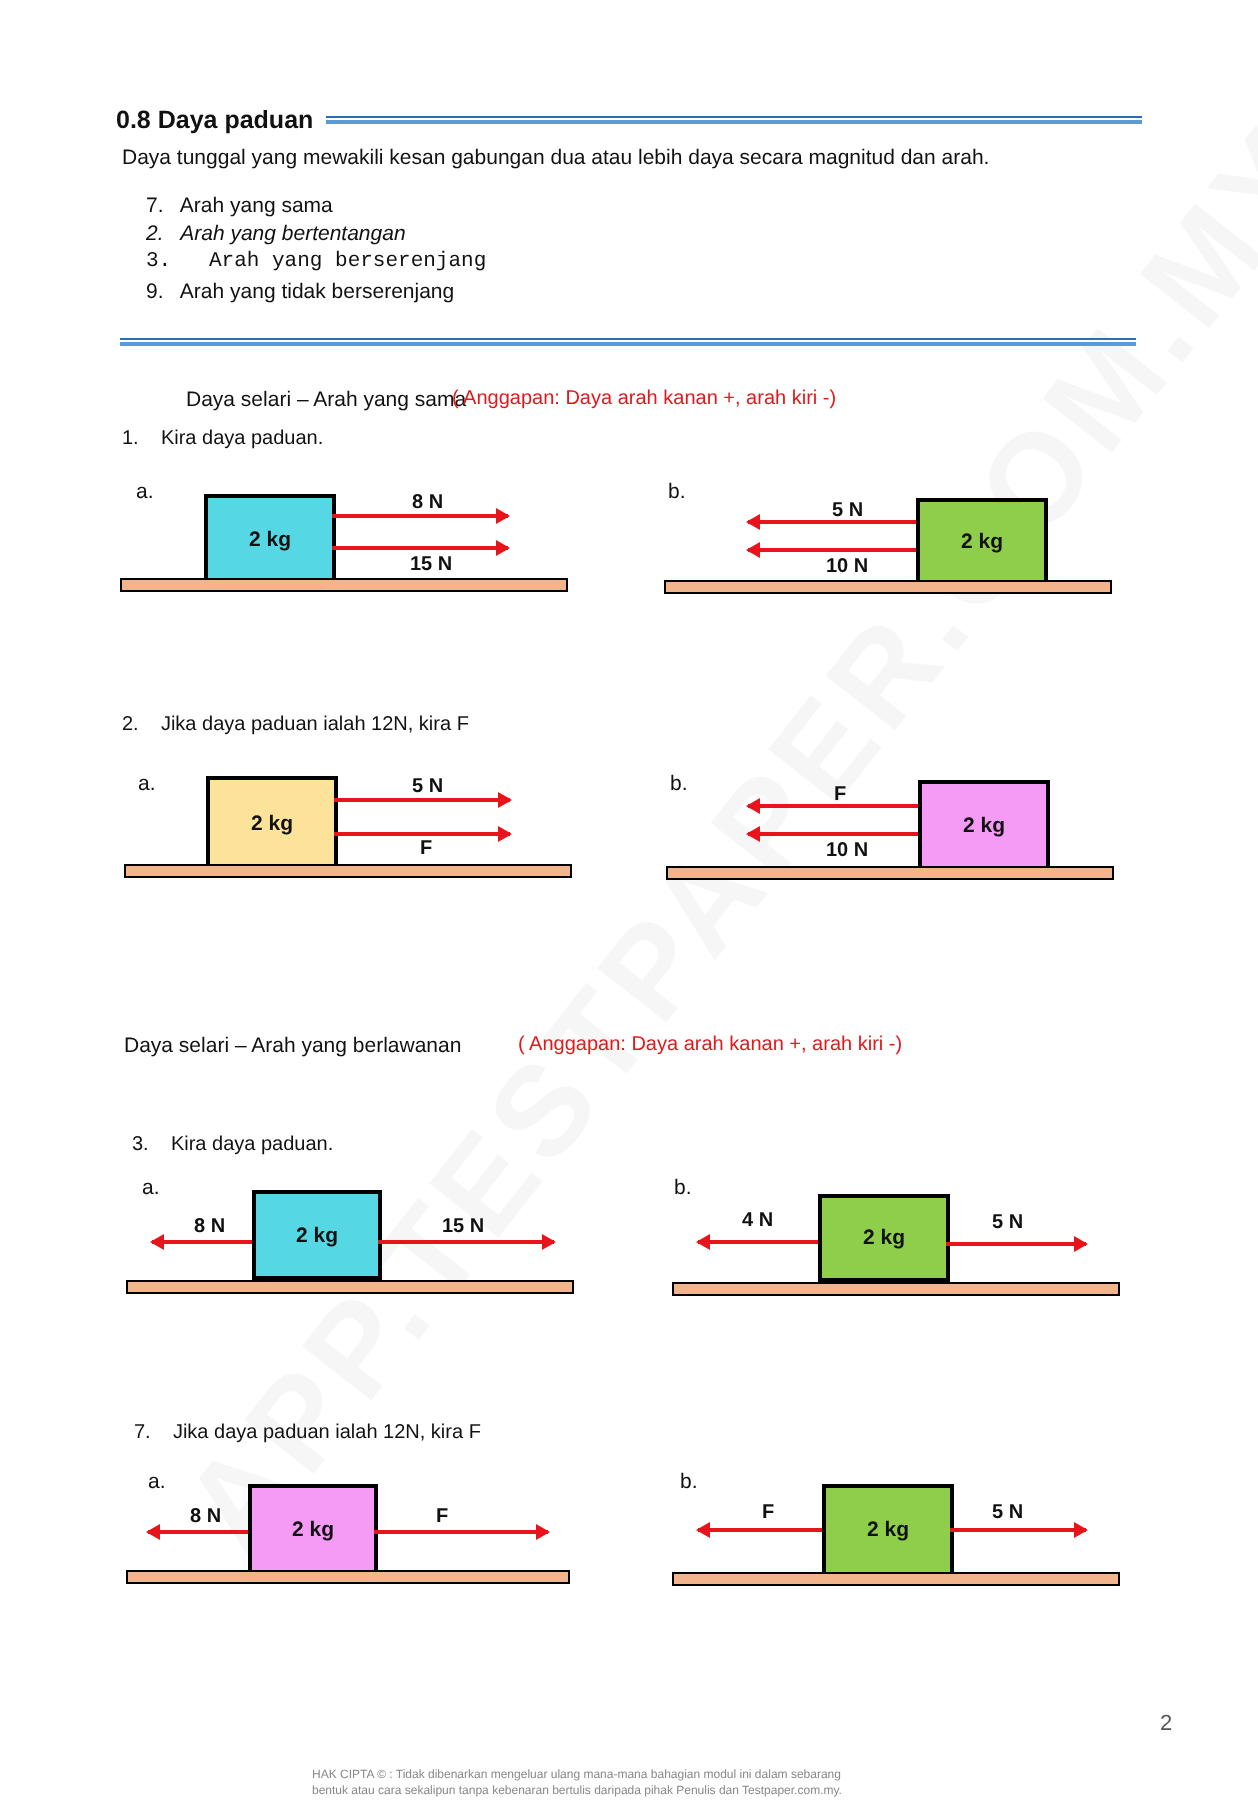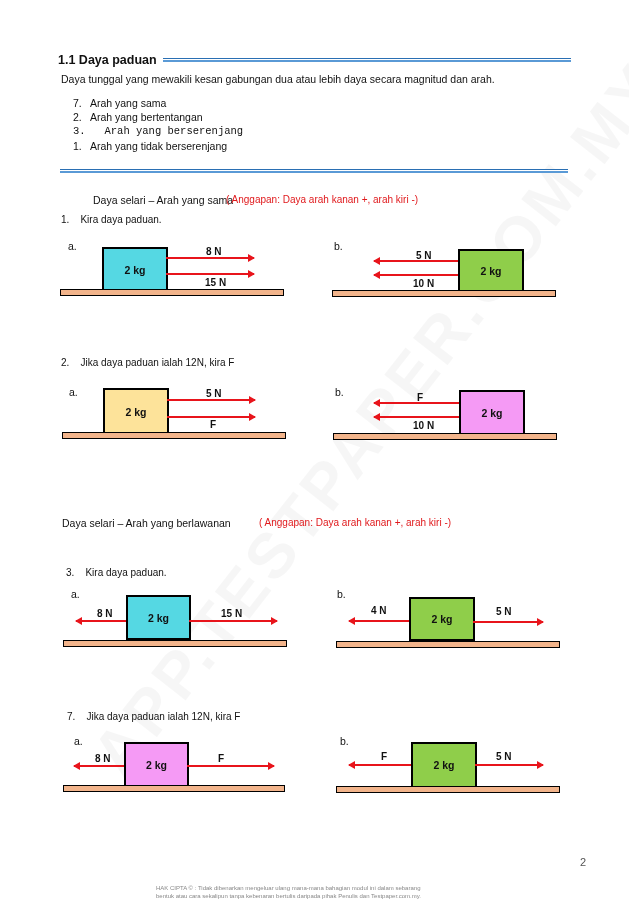--- a/index.html
+++ b/index.html
@@ -16,27 +16,27 @@
   .arrow.l::before{content:"";position:absolute;left:-1px;top:-3px;border-right:7px solid #e8141b;border-top:4px solid transparent;border-bottom:4px solid transparent;}
   .flabel{position:absolute;font-size:10px;font-weight:bold;white-space:nowrap;}
   .watermark{position:absolute;left:-40px;top:430px;width:760px;text-align:center;font-size:64px;font-weight:bold;color:rgba(0,0,0,0.035);transform:rotate(-52deg);letter-spacing:4px;white-space:nowrap;pointer-events:none;}
   .footer{position:absolute;left:156px;top:884px;font-size:6px;color:#888;line-height:8px;white-space:nowrap;}
 </style>
 </head>
 <body>
 
 <div class="watermark">APP.TESTPAPER.COM.MY</div>
 
-<div class="abs h1" style="left:58px;top:53px;">1.1 Daya paduan</div>
+<div class="abs h1" style="left:58px;top:53px;">0.8 Daya paduan</div>
 <div class="rule" style="left:163px;top:58px;width:408px;"></div>
 <div class="abs txt" style="left:61px;top:73px;">Daya tunggal yang mewakili kesan gabungan dua atau lebih daya secara magnitud dan arah.</div>
 <div class="abs txt" style="left:73px;top:97px;white-space:pre;">7.   Arah yang sama</div>
-<div class="abs txt" style="left:73px;top:111px;white-space:pre;">2.   Arah yang bertentangan</div>
+<div class="abs txt" style="left:73px;top:111px;white-space:pre;font-style:italic;">2.   Arah yang bertentangan</div>
 <div class="abs txt" style="left:73px;top:125px;white-space:pre;font-family:Liberation Mono, monospace;">3.   Arah yang berserenjang</div>
-<div class="abs txt" style="left:73px;top:140px;white-space:pre;">1.   Arah yang tidak berserenjang</div>
+<div class="abs txt" style="left:73px;top:140px;white-space:pre;">9.   Arah yang tidak berserenjang</div>
 <div class="rule" style="left:60px;top:169px;width:508px;"></div>
 
 <div class="abs txt" style="left:61px;top:194px;padding-left:32px;">Daya selari – Arah yang sama</div>
 <div class="abs txt red" style="left:226px;top:194px;font-size:10px;">( Anggapan: Daya arah kanan +, arah kiri -)</div>
 <div class="abs txt" style="left:61px;top:214px;white-space:pre;font-size:10px;">1.    Kira daya paduan.</div>
 
 <div class="abs txt" style="left:68px;top:240px;">a.</div>
 <div class="box" style="left:102px;top:247px;width:62px;height:42px;background:#55d8e3;">2 kg</div>
 <div class="arrow r" style="left:166px;top:257px;width:88px;"></div>
 <div class="arrow r" style="left:166px;top:273px;width:88px;"></div>

